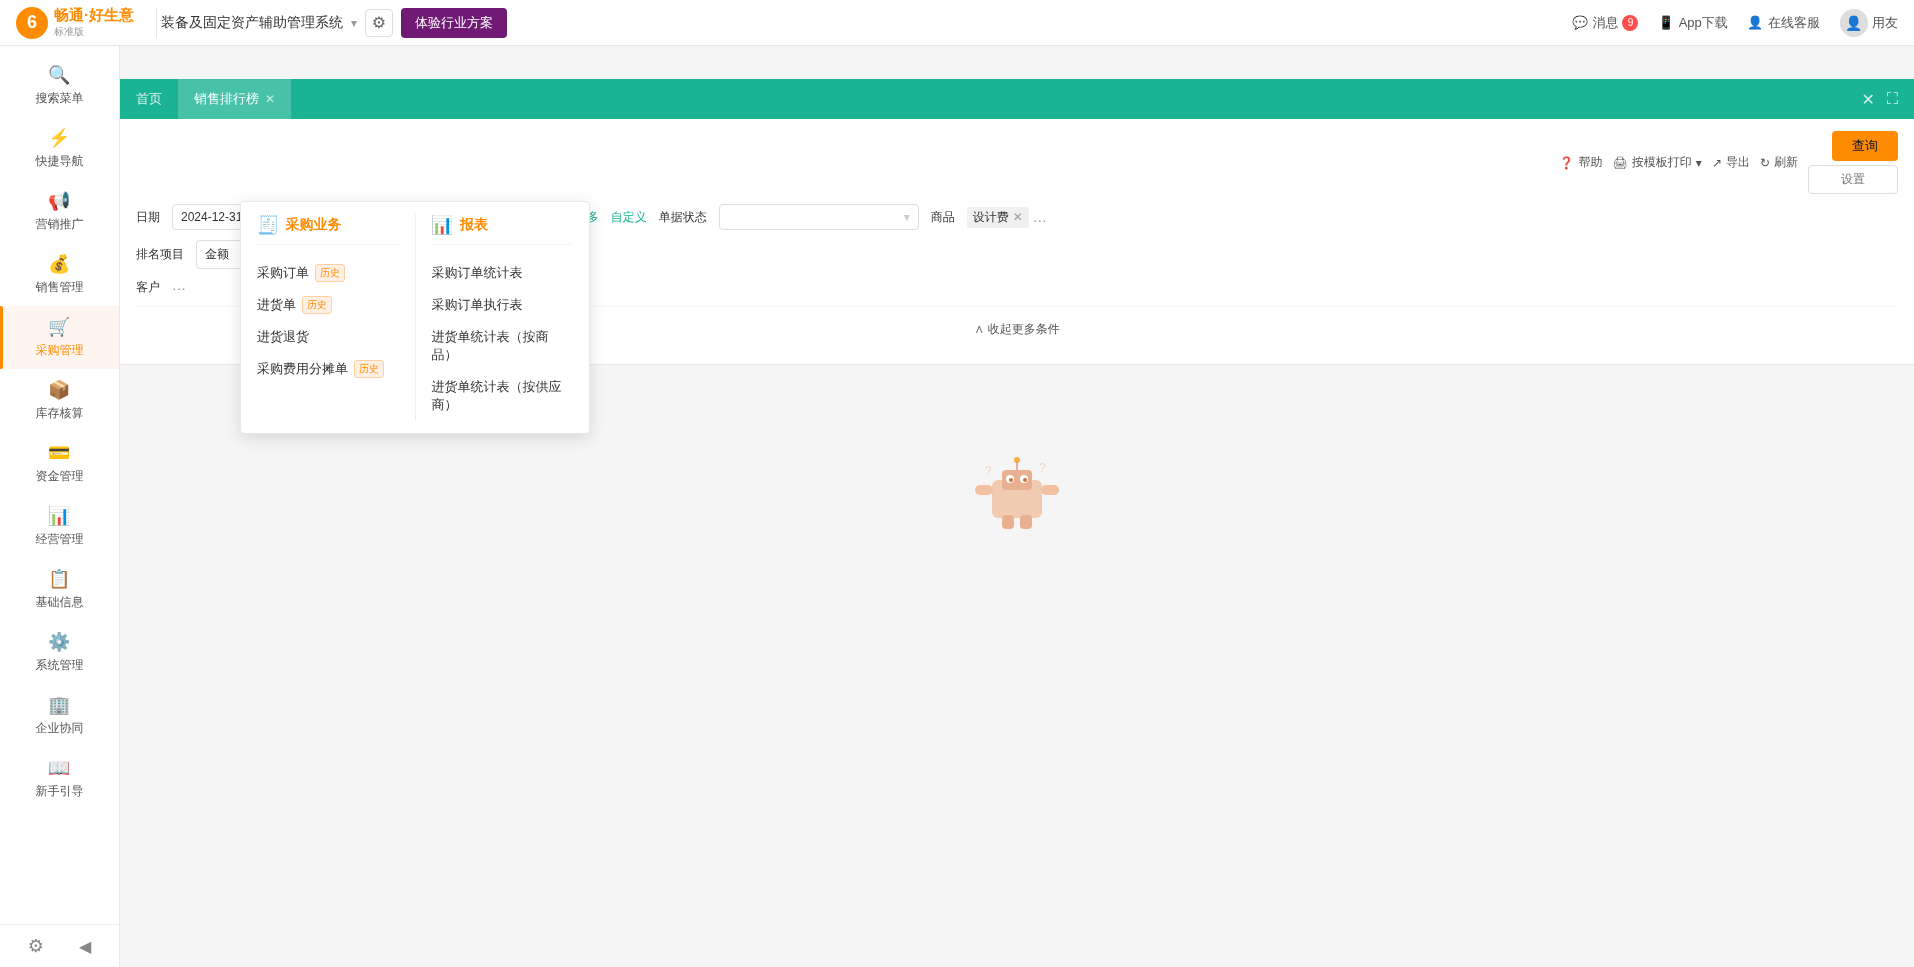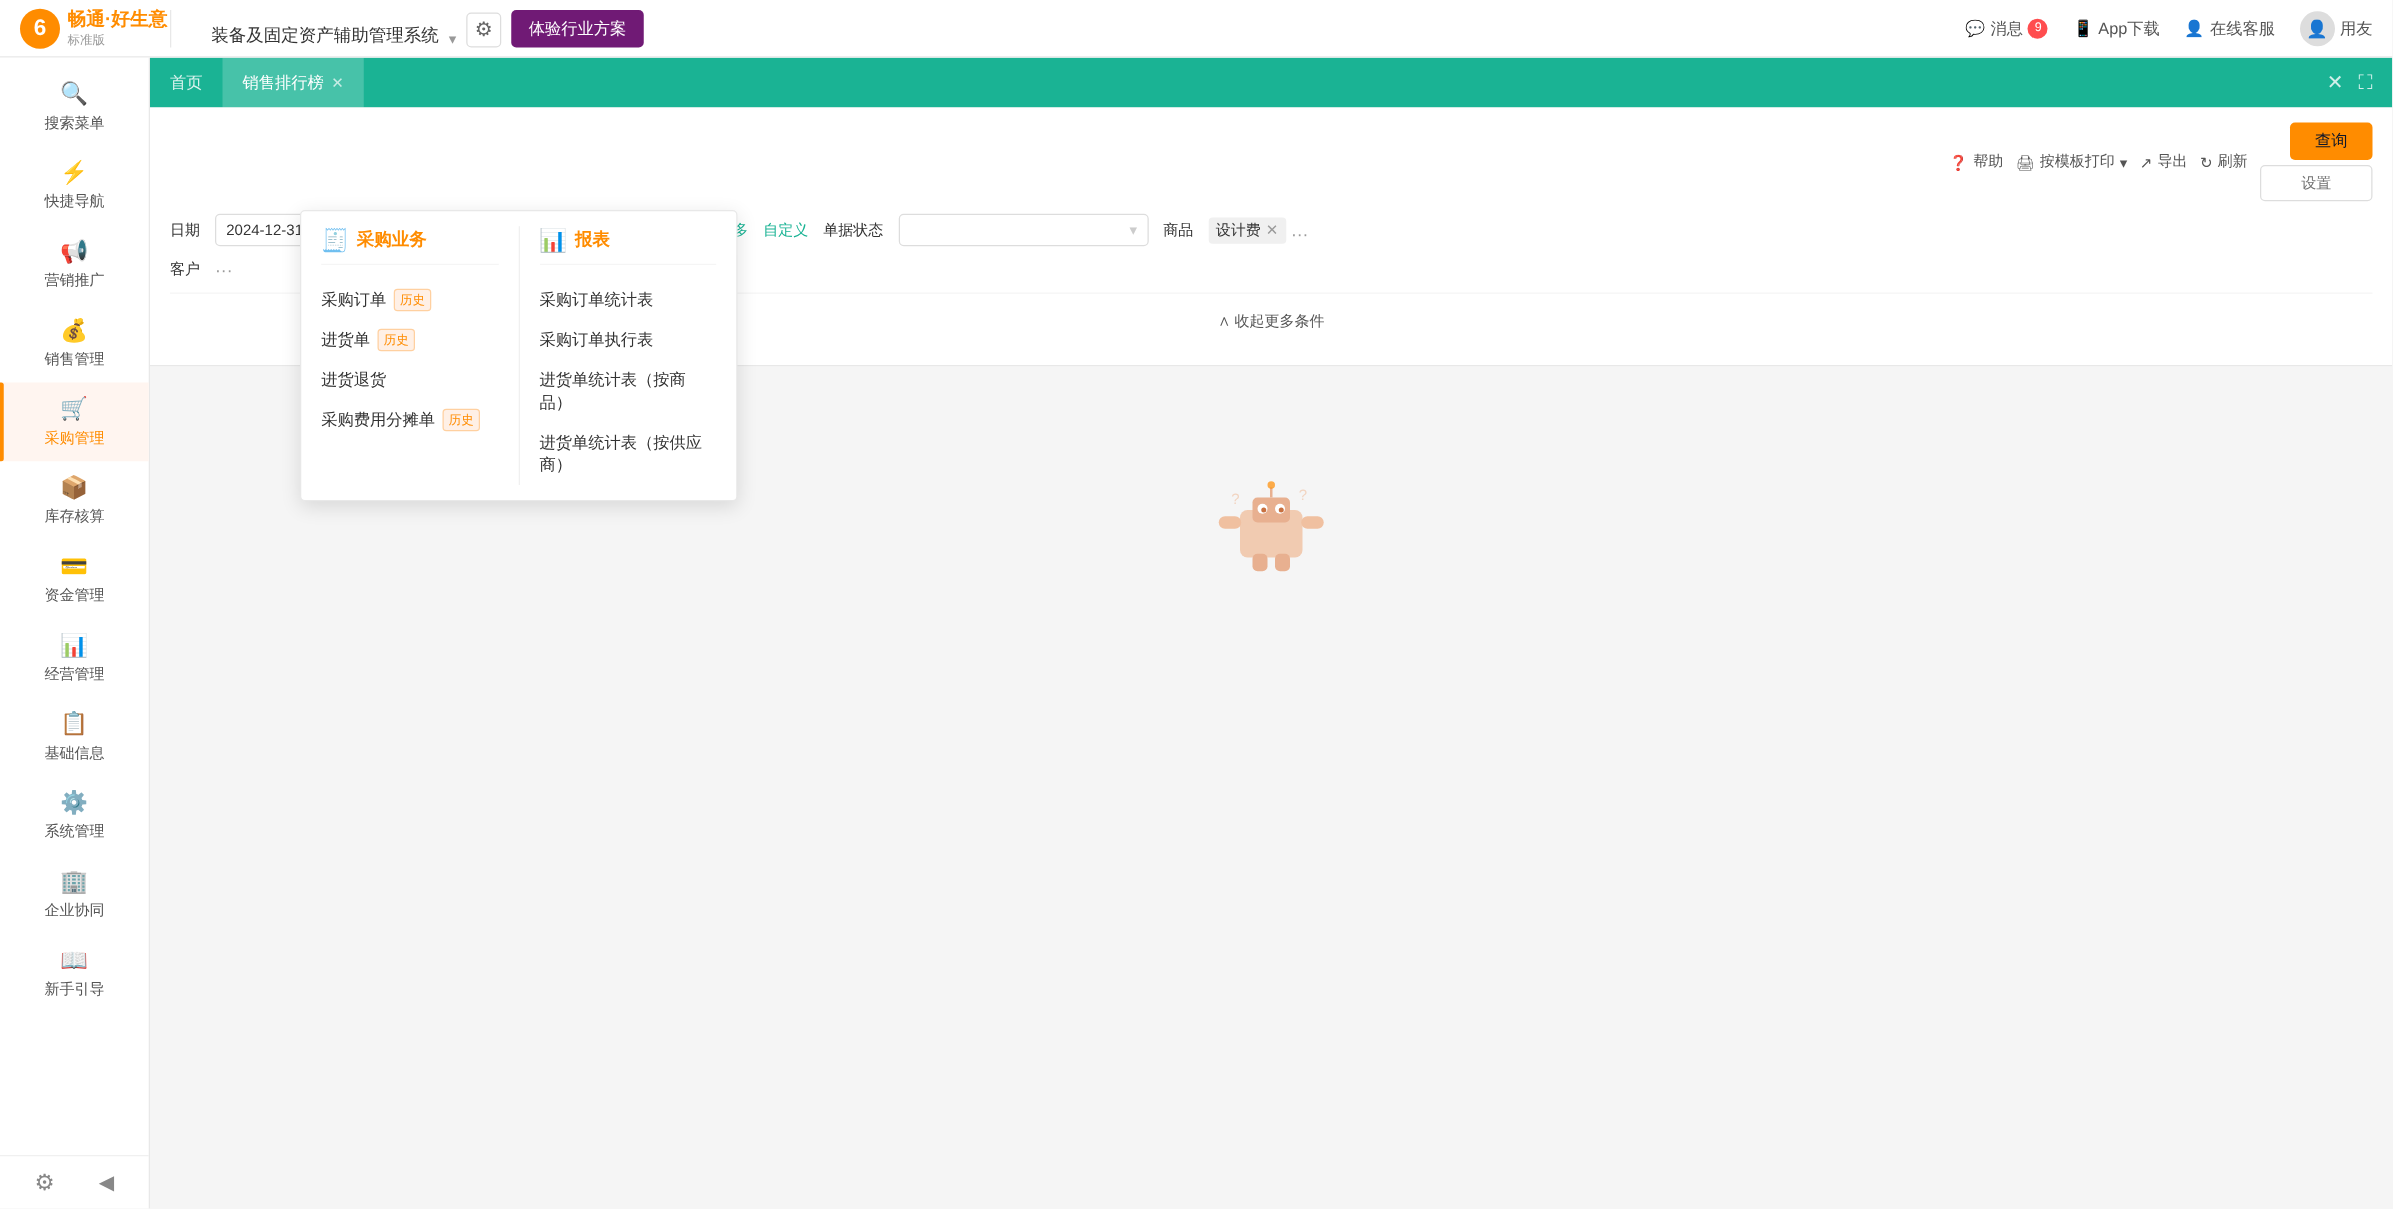--- a/index.html
+++ b/index.html
@@ -22,22 +22,22 @@
       gap: 6px;
     }
     .logo-icon {
       width: 32px; height: 32px;
       background: #ff8c00;
       border-radius: 50%;
       display: flex; align-items: center; justify-content: center;
       color: white; font-size: 18px; font-weight: bold;
     }
     .system-title-area {
-      display: flex; align-items: flex-end; gap: 8px; flex: 1;
-      border-left: 1px solid #e8e8e8; padding-left: 32px; margin-left: 0;
+      display: flex; align-items: center; gap: 8px; flex: 1;
+      border-left: 1px solid #e8e8e8; padding-left: 4px; margin-left: 20px;
     }
     .system-title { font-size: 14px; color: #333; }
     .dropdown-arrow { color: #999; font-size: 12px; cursor: pointer; }
     .gear-btn {
       width: 28px; height: 28px; border: 1px solid #ddd; border-radius: 4px;
       display: flex; align-items: center; justify-content: center; cursor: pointer; color: #666;
     }
     .industry-btn {
       background: #701a75; color: white; border: none; border-radius: 4px;
       padding: 6px 14px; font-size: 13px; cursor: pointer;
@@ -77,21 +77,21 @@
     .sidebar-item .s-icon { font-size: 18px; }
     .sidebar-item-active-bar {
       position: absolute; left: 0; top: 0; bottom: 0; width: 3px; background: #ff8c00; border-radius: 0 2px 2px 0;
     }
     .sidebar-bottom {
       margin-top: auto; display: flex; align-items: center; justify-content: space-around;
       padding: 10px; border-top: 1px solid #f0f0f0;
     }
 
     
-    .content-area { flex: 1; display: flex; flex-direction: column; overflow: hidden; }
+    .content-area { flex: 1; display: flex; flex-direction: column; overflow: hidden; margin-top: 33px; }
 
     
     .tab-bar {
       height: 40px; background: #1ab394; display: flex; align-items: center;
       padding: 0 0; flex-shrink: 0;
     }
     .tab-item {
       height: 100%; display: flex; align-items: center; padding: 0 16px;
       font-size: 13px; cursor: pointer; color: rgba(255,255,255,0.85);
       position: relative;
@@ -354,20 +354,32 @@
           <span class="filter-label">商品</span>
           <div style="display:flex;align-items:flex-end;gap:4px;">
             <div class="filter-tag">
               <span>设计费</span>
               <span class="filter-tag-close">✕</span>
             </div>
             <span class="dots-more">···</span>
           </div>
         </div>
 
+        <div class="filter-row">
+          <span class="filter-label">排名项目</span>
+          <div class="filter-select" style="min-width:200px;">
+            <span>金额</span>
+            <span style="color:#ccc;margin-left:auto;">▾</span>
+          </div>
+
+          <span class="filter-label">业务员</span>
+          <div style="display:flex;align-items:center;gap:4px;min-width:160px;">
+            <span class="dots-more">···</span>
+          </div>
+        </div>
 
         <div class="filter-row">
           <span class="filter-label">客户</span>
           <div style="display:flex;align-items:center;gap:4px;min-width:160px;">
             <span class="dots-more">···</span>
           </div>
         </div>
 
         <div style="text-align:center;padding:6px 0;border-top:1px solid #f5f5f5;">
           <button class="collapse-btn">

